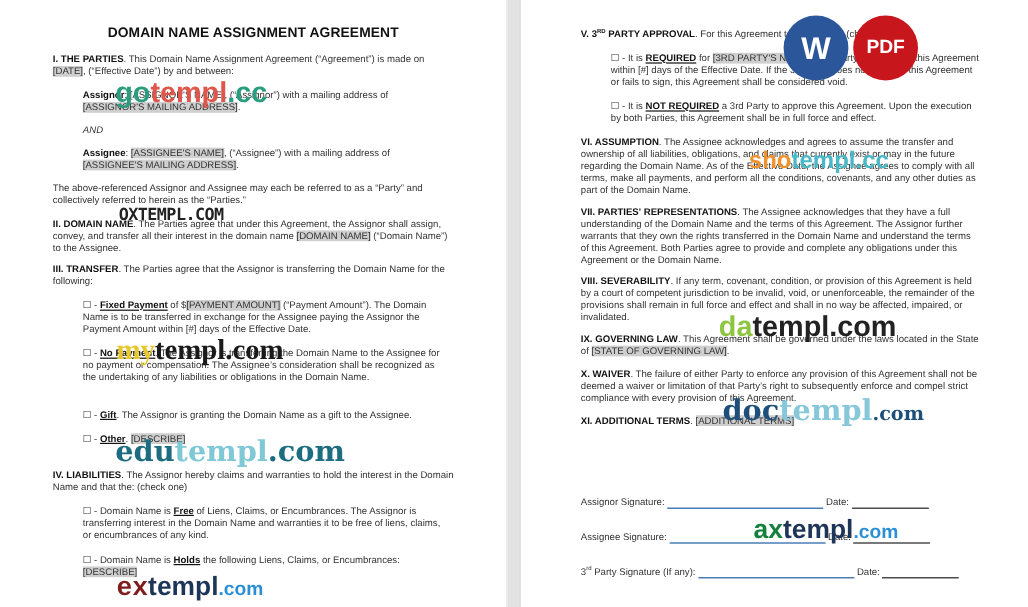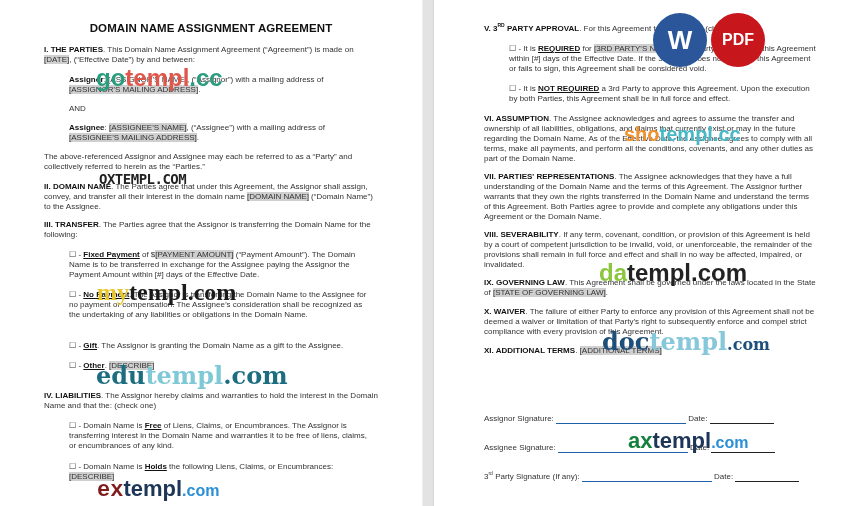--- a/index.html
+++ b/index.html
@@ -54,21 +54,21 @@
   <div class="p" style="left:44px; top:45px; width:335px;">
     <b>I. THE PARTIES</b><span>. This Domain Name Assignment Agreement (“Agreement”) is made on</span>
     <span class="hl">[DATE]</span><span>, (“Effective Date”) by and between:</span>
   </div>
 
   <div class="p" style="left:69px; top:75px; width:300px;">
     <b>Assignor</b><span>: [ASSIGNOR'S NAME], (“Assignor”) with a mailing address of</span><br>
     <span class="hl">[ASSIGNOR'S MAILING ADDRESS]</span>.
   </div>
 
-  <div class="p" style="left:69px; top:104px;">AND</div>
+  <div class="p" style="left:69px; top:104px;font-style:italic;">AND</div>
 
   <div class="p" style="left:69px; top:123px; width:300px;">
     <b>Assignee</b>:
     <span class="hl">[ASSIGNEE'S NAME]</span><span>, (“Assignee”) with a mailing address of</span><br>
     <span class="hl">[ASSIGNEE'S MAILING ADDRESS]</span>.
   </div>
 
   <div class="p" style="left:44px; top:152px; width:335px;">The above-referenced Assignor and Assignee may each be referred to as a “Party” and collectively referred to herein as the “Parties.”</div>
 
   <div class="p" style="left:44px; top:182px; width:335px;">

